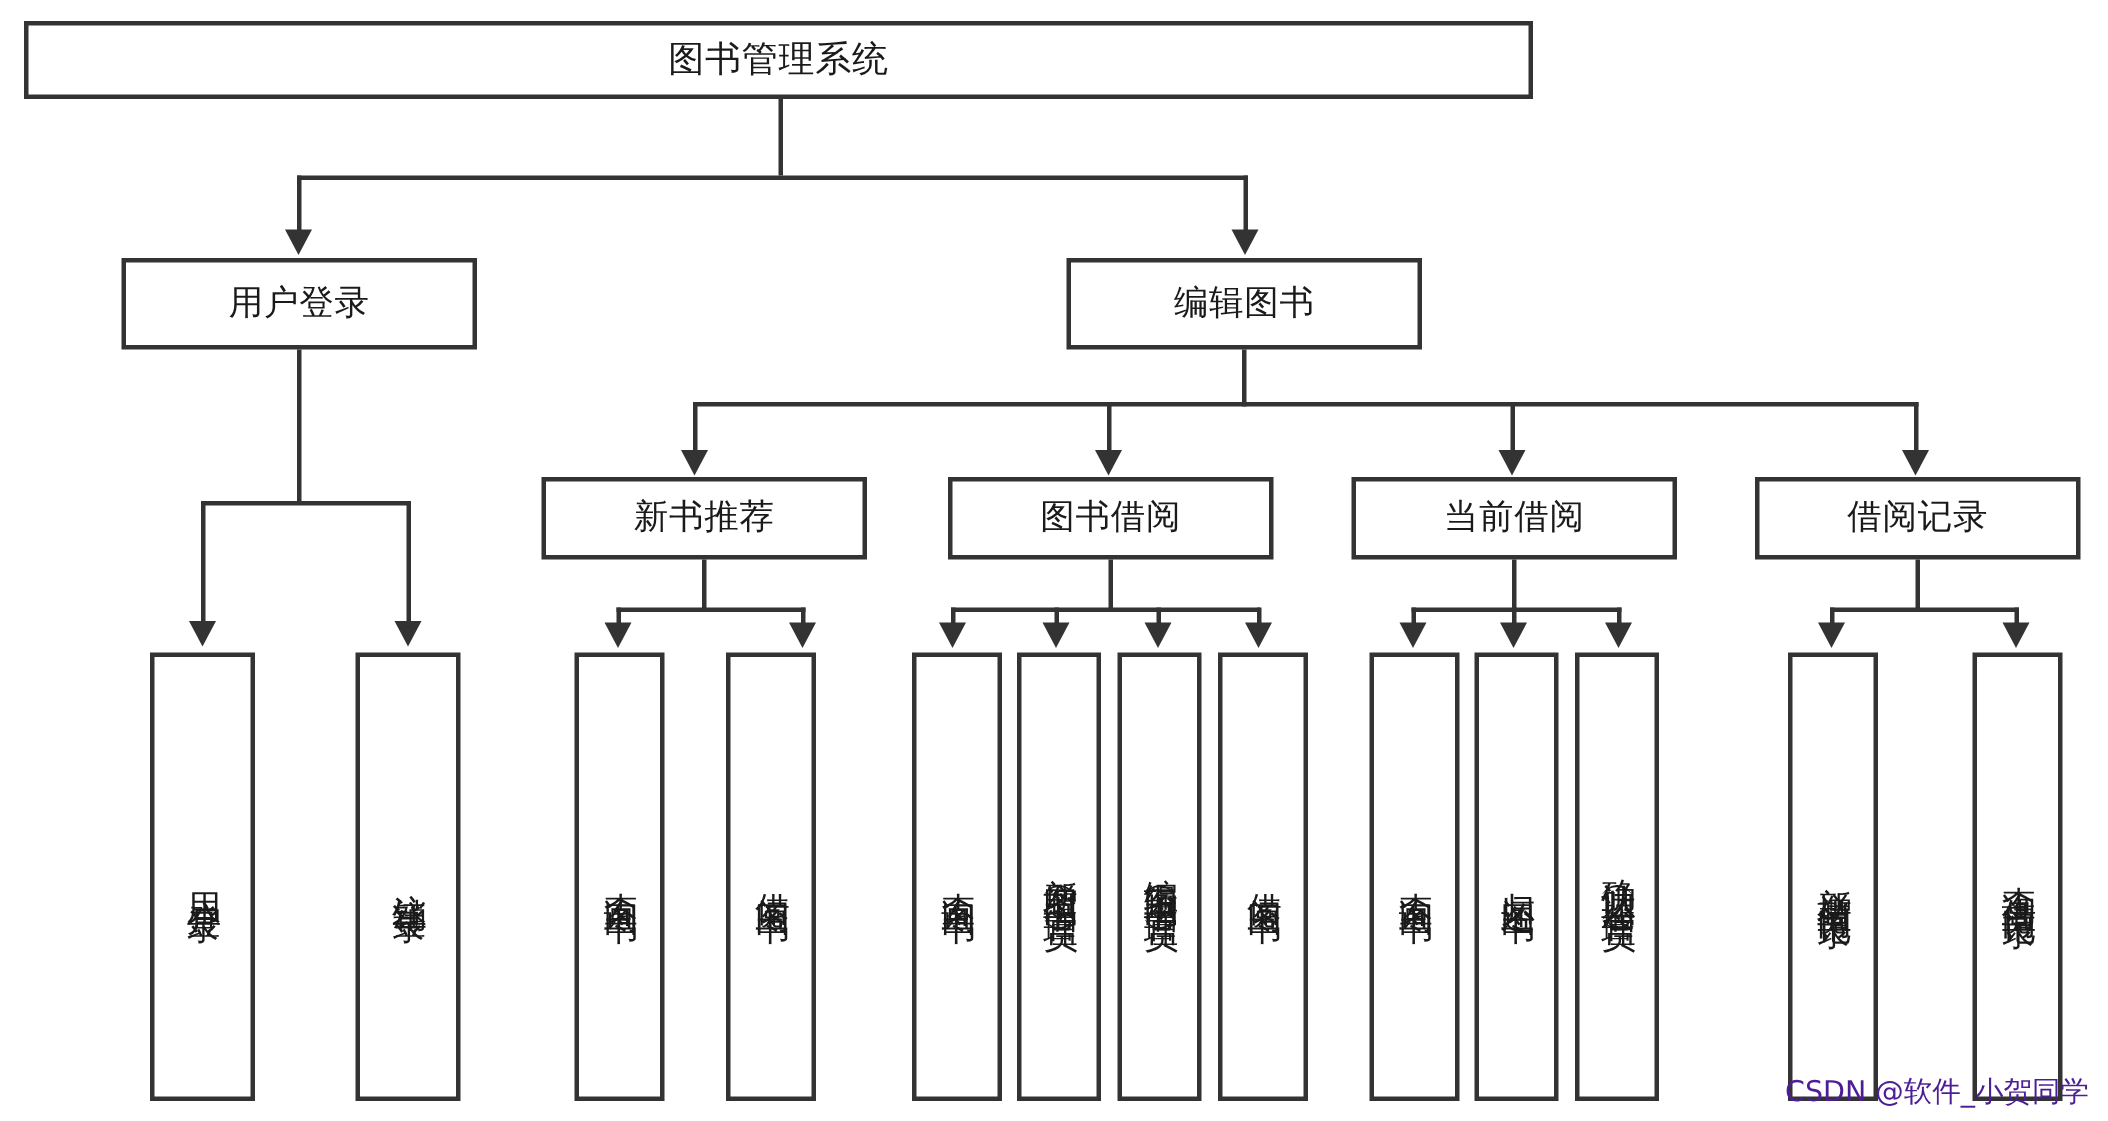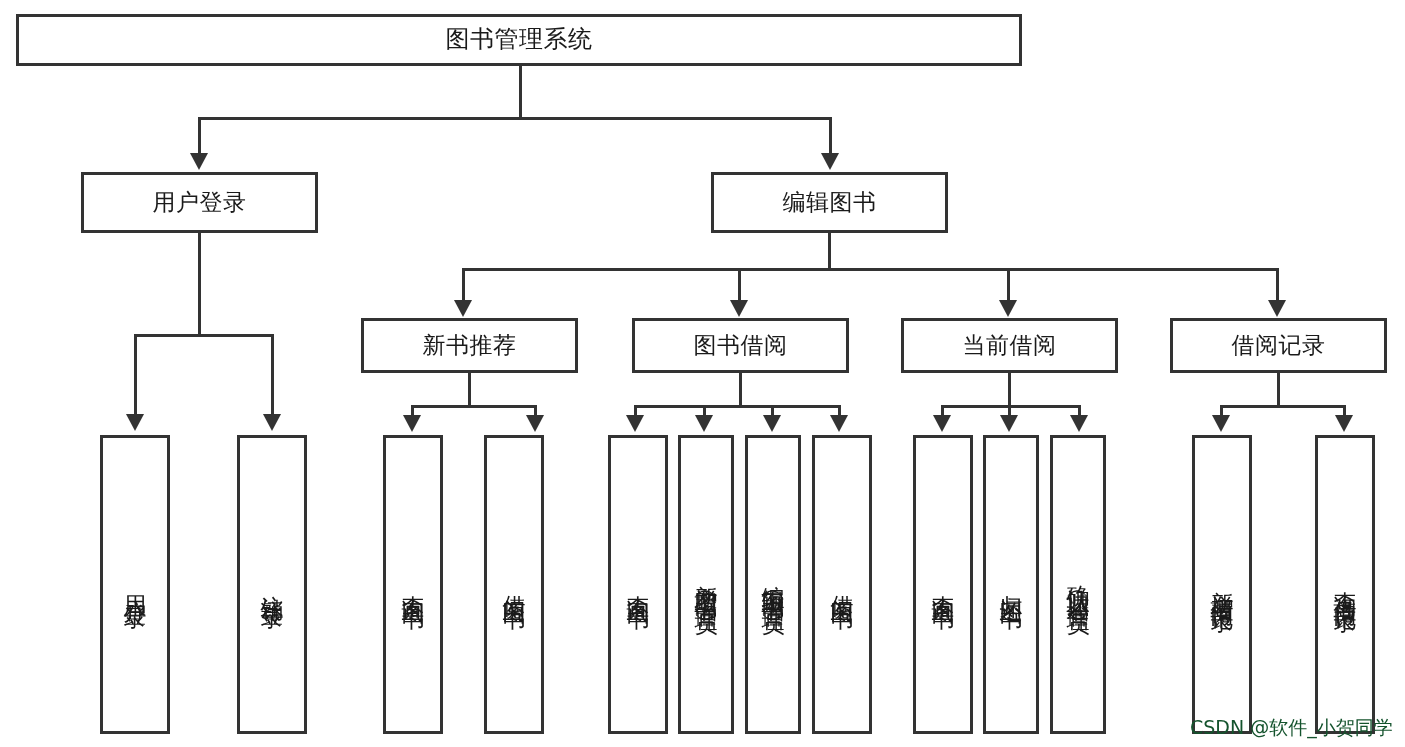--- a/index.html
+++ b/index.html
@@ -73,21 +73,21 @@
     height: 0;
     border-left: 9px solid transparent;
     border-right: 9px solid transparent;
     border-top: 17px solid #333333;
   }
 
   
   .watermark {
     position: absolute;
     font-size: 19px;
-    color: #14532d;
+    color: #4c1d95;
     white-space: nowrap;
     user-select: none;
     text-align: right;
   }
 </style>
 </head>
 <body>
 
 <div id="canvas">
 

